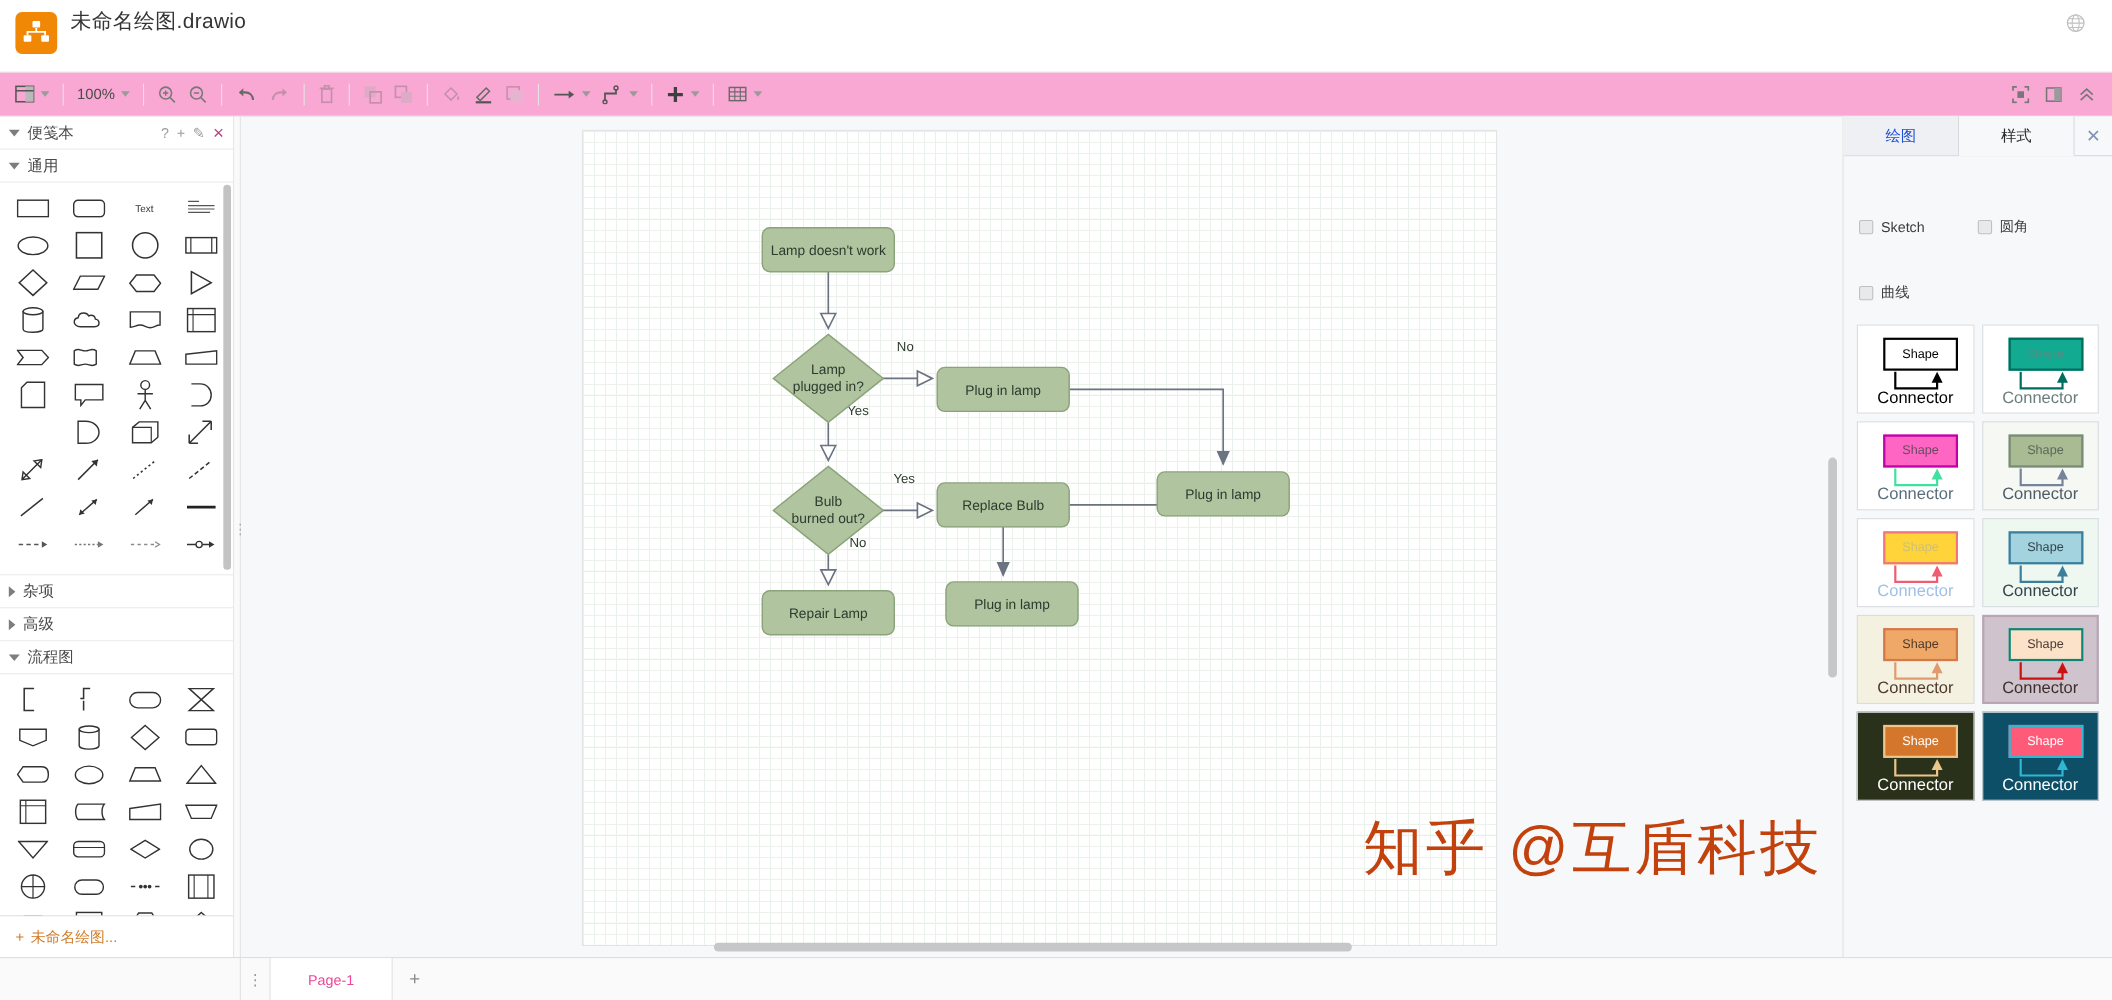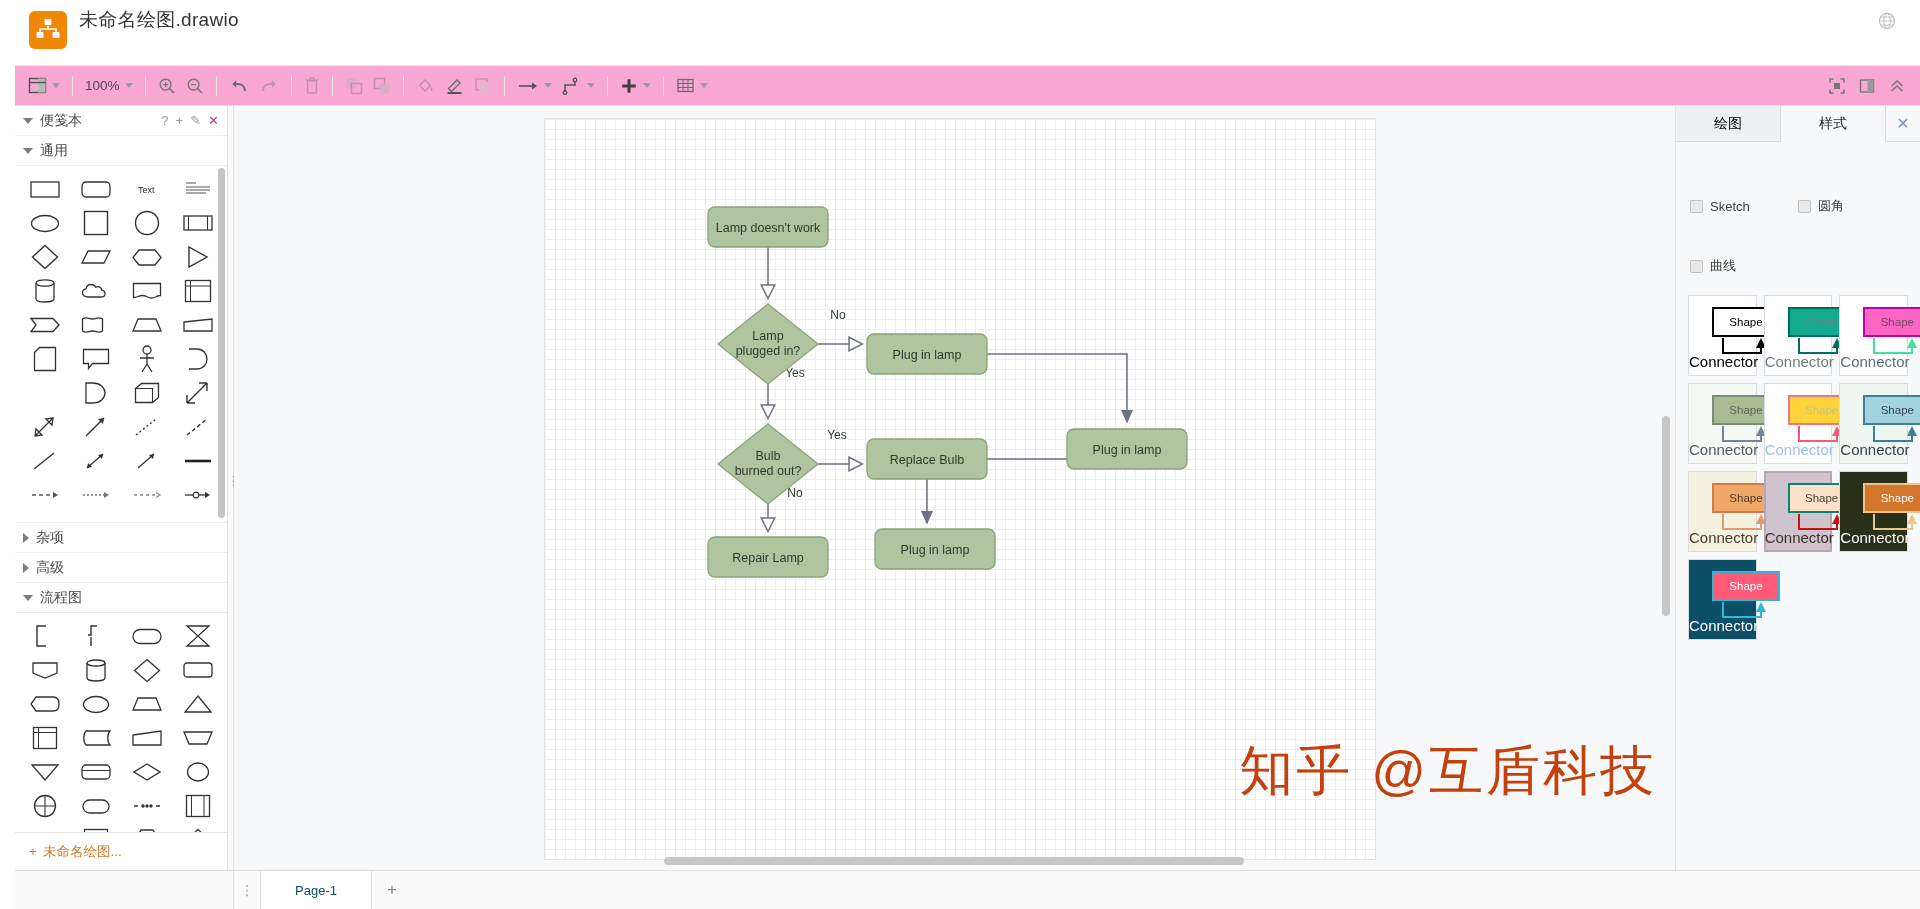--- a/index.html
+++ b/index.html
@@ -3,21 +3,21 @@
 <meta charset="utf-8">
 <style>
   * { box-sizing: border-box; margin: 0; padding: 0; }
   html, body { width: 1920px; height: 909px; overflow: hidden; }
   body {
     font-family: "Liberation Sans", sans-serif;
     font-size: 13px;
     color: #333;
     background: #fff;
   }
-  .app { position: relative; width: 1920px; height: 909px; display: flex; flex-direction: column; padding-left: 15px; }
+  .app { position: relative; width: 1920px; height: 909px; display: flex; flex-direction: column; }
 
   
   .titlebar { height: 66px; background: #fff; display: flex; align-items: flex-start; position: relative; flex: none;
               border-bottom: 1px solid #e8e8e8; }
   .logo { width: 38px; height: 38px; margin: 11px 12px 0 14px; border-radius: 6px;
           background: #f08705; position: relative; flex: none; }
   .logo svg { position: absolute; left: 7px; top: 7px; }
   .title-col { display: flex; flex-direction: column; padding-top: 8px; }
   .doc-title { font-size: 19px; color: #353535; letter-spacing: .3px; line-height: 24px; }
   .menubar { display: flex; align-items: center; gap: 0; margin-top: 4px; }
@@ -83,47 +83,47 @@
   .vscroll-canvas { position: absolute; right: 5px; top: 310px; height: 200px; width: 8px;
                     background: #c7c7c7; border-radius: 4px; }
   .watermark { position: absolute; right: 18px; bottom: 62px; font-size: 54px; color: #c2410c;
                letter-spacing: 3px; white-space: nowrap; pointer-events: none; }
 
   
   .format { width: 245px; background: #f7f8fa; border-left: 1px solid #e2e2e2; flex: none;
             display: flex; flex-direction: column; position: relative; }
   .fmt-tabs { display: flex; height: 36px; border-bottom: 1px solid #d8dade; background: #f7f8fa; position: relative; }
   .fmt-tab { flex: 1; display: flex; align-items: center; justify-content: center;
-             font-size: 14px; color: #000000; cursor: pointer; background: #eef0f3;
+             font-size: 14px; color: #1d4ed8; cursor: pointer; background: #eef0f3;
              border-right: 1px solid #d8dade; }
   .fmt-tab.active { background: #f7f8fa; color: #2c2c2c; border-bottom: 1px solid #f7f8fa; margin-bottom: -1px; }
   .fmt-close { width: 34px; display: flex; align-items: center; justify-content: center;
                color: #7f93bd; font-size: 16px; cursor: pointer; }
   .chk-rows { padding: 13px 14px 6px 14px; }
   .chk-row { display: flex; margin-bottom: 8px; margin-top: 42px; }
   .chk-item { display: flex; align-items: center; gap: 7px; width: 50%; font-size: 13px; color: #3d3d3d; cursor: pointer; }
   .cbox { width: 13px; height: 13px; border: 1px solid #c0c0c0; background: #e9e9e9; border-radius: 2px; flex: none; }
-  .style-grid { display: grid; grid-template-columns: 1fr 1fr 1fr; gap: 7px; padding: 6px 12px 12px 12px; }
+  .style-grid { display: grid; grid-template-columns: 1fr 1fr; gap: 7px; padding: 6px 12px 12px 12px; }
   .style-cell { height: 81px; border: 1px solid #d9dce0; position: relative; cursor: pointer; }
   .style-cell.sel { outline: 2px solid #b9a5b4; outline-offset: -2px; }
   .sc-shape { position: absolute; left: 23px; top: 11px; width: 68px; height: 30px;
               display: flex; align-items: center; justify-content: center; font-size: 11.5px; }
   .sc-conn { position: absolute; left: 23px; top: 41px; width: 68px; height: 24px; }
   .sc-label { position: absolute; left: 0; right: 0; bottom: 5px; text-align: center; font-size: 15px; }
 
   
   .bottombar { height: 39px; background: #fafafa; border-top: 1px solid #dedede;
                display: flex; align-items: stretch; flex: none; }
   .bb-left { width: 219px; display: flex; align-items: center; border-right: 1px solid #e2e2e2; }
   .bb-tabs { display: flex; align-items: stretch; }
   .pg-menu { width: 26px; display: flex; align-items: center; justify-content: center;
              color: #9b9b9b; font-size: 14px; cursor: pointer; }
   .pg-tab { min-width: 112px; display: flex; align-items: center; justify-content: center;
             background: #fff; border-right: 1px solid #e0e0e0; border-left: 1px solid #e0e0e0;
-            color: #0c4a6e; font-size: 13px; cursor: pointer; }
+            color: #ec4899; font-size: 13px; cursor: pointer; }
   .pg-add { width: 40px; display: flex; align-items: center; justify-content: center;
             color: #8a8a8a; font-size: 17px; cursor: pointer; }
 </style>
 </head>
 <body>
 
 <div class="app">
 
   <div class="titlebar">
     <div class="logo">

